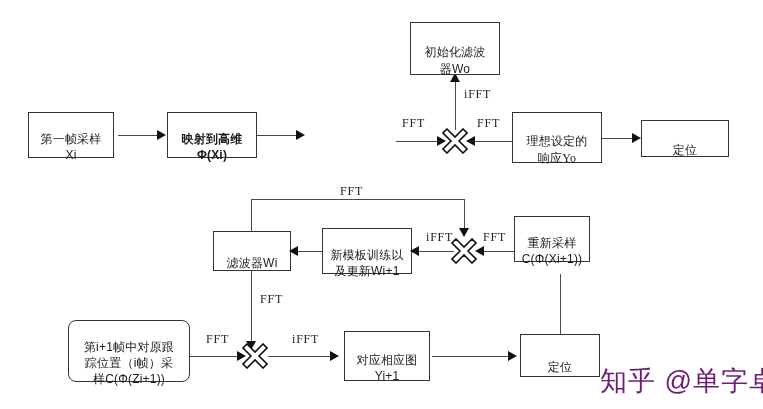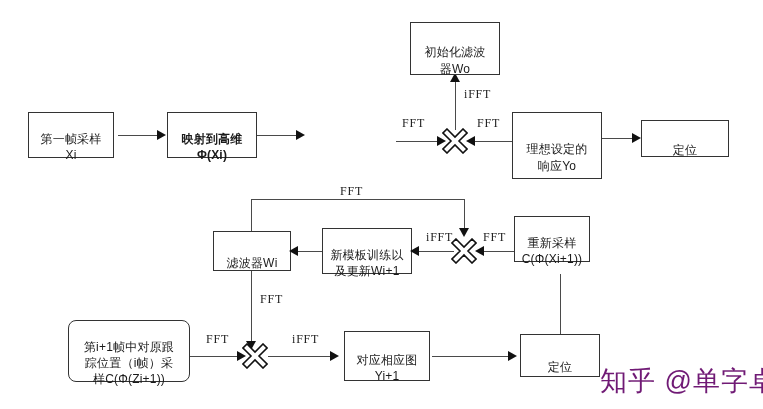--- a/index.html
+++ b/index.html
@@ -131,21 +131,21 @@
 
   <div class="edge v" style="left:455px; top:80px; height:50px;"></div>
   <div class="arrow up" style="left:450px; top:73px;"></div>
   <div class="elabel" style="left:463px; top:87px;">iFFT</div>
 
   <div class="node" style="left:410px; top:22px; width:90px; height:53px;">
     <span class="txt">初始化滤波
 器Wo</span>
   </div>
 
-  <div class="node" style="left:512px; top:112px; width:90px; height:67px;">
+  <div class="node" style="left:512px; top:112px; width:90px; height:51px;font-family:Liberation Serif, serif;">
     <span class="txt">理想设定的
 响应Yo</span>
   </div>
 
   <div class="edge h" style="left:602px; top:138px; width:36px;"></div>
   <div class="arrow right" style="left:632px; top:133px;"></div>
 
   <div class="node" style="left:641px; top:120px; width:88px; height:37px;">
     <span class="txt">定位</span>
   </div>

